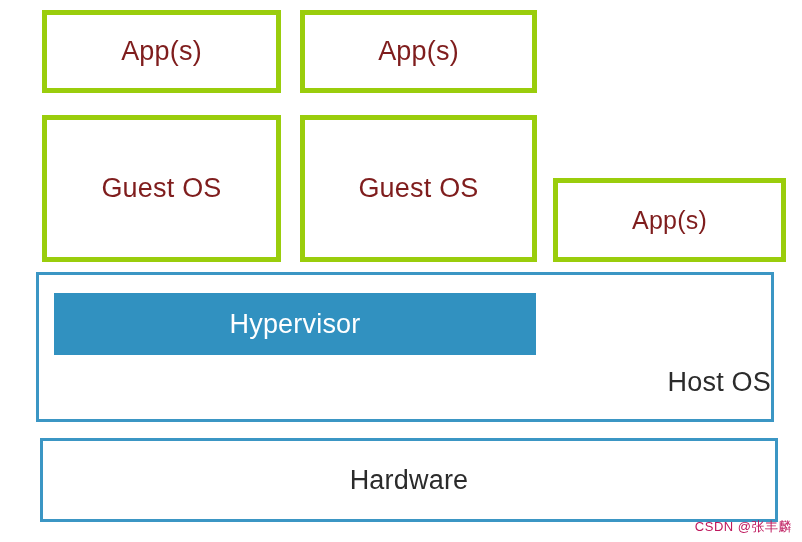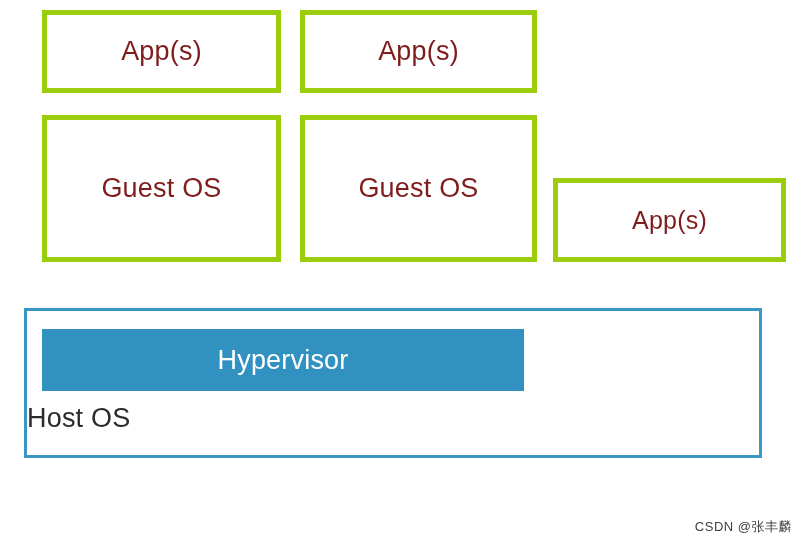--- a/index.html
+++ b/index.html
@@ -52,34 +52,34 @@
   .label-sm {
     font-size: 25px;
   }
   
   #app-top-left   { left: 42px;  top: 10px;  width: 239px; height: 83px; }
   #app-top-right  { left: 300px; top: 10px;  width: 237px; height: 83px; }
   #guest-os-left  { left: 42px;  top: 115px; width: 239px; height: 147px; }
   #guest-os-right { left: 300px; top: 115px; width: 237px; height: 147px; }
   #app-side-right { left: 553px; top: 178px; width: 233px; height: 84px; }
 
-  #host-os-box    { left: 24px;  top: 272px; width: 738px; height: 150px;
-                    display: block; margin-top: 36px; }
+  #host-os-box    { left: 36px;  top: 272px; width: 738px; height: 150px;
+                    display: block; }
   #hypervisor-bar { left: 15px;  top: 18px;  width: 482px; height: 62px; }
   #host-os-label  { position: absolute; left: 0; right: 0; top: 94px;
-                    text-align: left; }
+                    text-align: right; }
 
   #hardware-box   { left: 40px;  top: 438px; width: 738px; height: 84px; }
 
   #watermark {
     position: absolute;
     right: 10px;
     bottom: 6px;
     font-size: 13px;
-    color: #404040;
+    color: #be185d;
     letter-spacing: 0.5px;
     white-space: nowrap;
     text-align: right;
   }
 </style>
 </head>
 <body>
 
 <div id="canvas">
 
@@ -105,16 +105,19 @@
 
   <div class="box blue-box" id="host-os-box">
     <div class="fill-bar" id="hypervisor-bar">
       <span class="label">Hypervisor</span>
     </div>
     <div id="host-os-label">
       <span class="label">Host OS</span>
     </div>
   </div>
 
+  <div class="box blue-box" id="hardware-box">
+    <span class="label">Hardware</span>
+  </div>
 
   <div id="watermark">CSDN @张丰麟</div>
 
 </div>
 
 </body></html>

